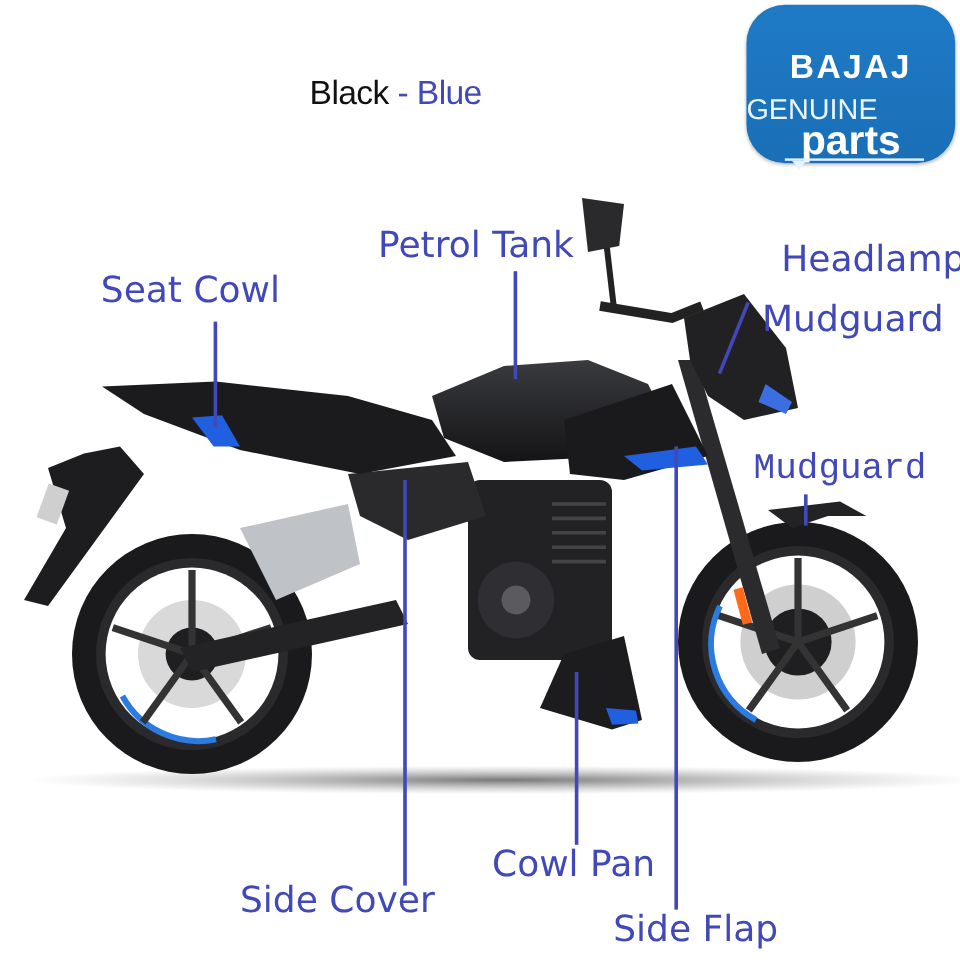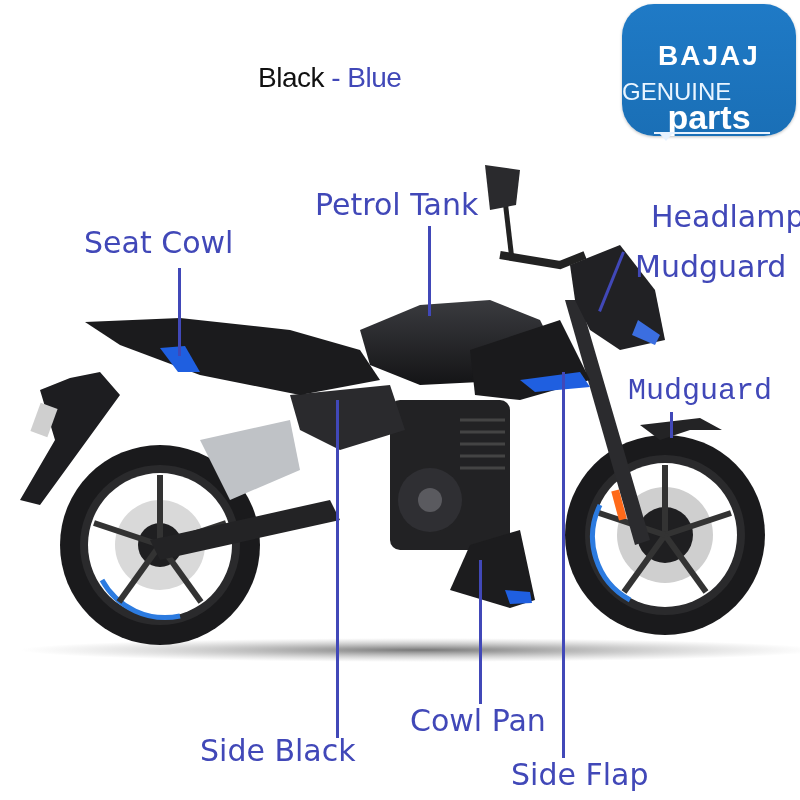--- a/index.html
+++ b/index.html
@@ -144,20 +144,20 @@
 <div class="label" style="left:315px; top:190px;">Petrol Tank</div>
 <div class="leader" style="left:428px; top:226px; height:90px;"></div>
 
 <div class="label" style="left:651px; top:202px;">Headlamp</div>
 <div class="label" style="left:635px; top:252px;">Mudguard</div>
 <div class="leader" style="left:622px; top:252px; height:64px; transform: rotate(22deg); transform-origin: top center;"></div>
 
 <div class="label" style="left:628px; top:376px;font-family:Liberation Mono, monospace;">Mudguard</div>
 <div class="leader" style="left:670px; top:412px; height:26px;"></div>
 
-<div class="label" style="left:200px; top:736px;">Side Black</div>
+<div class="label" style="left:200px; top:736px;">Side Cover</div>
 <div class="leader" style="left:336px; top:400px; height:338px;"></div>
 
 <div class="label" style="left:410px; top:706px;">Cowl Pan</div>
 <div class="leader" style="left:479px; top:560px; height:144px;"></div>
 
 <div class="label" style="left:511px; top:760px;">Side Flap</div>
 <div class="leader" style="left:562px; top:372px; height:386px;"></div>
 
 </body></html>

